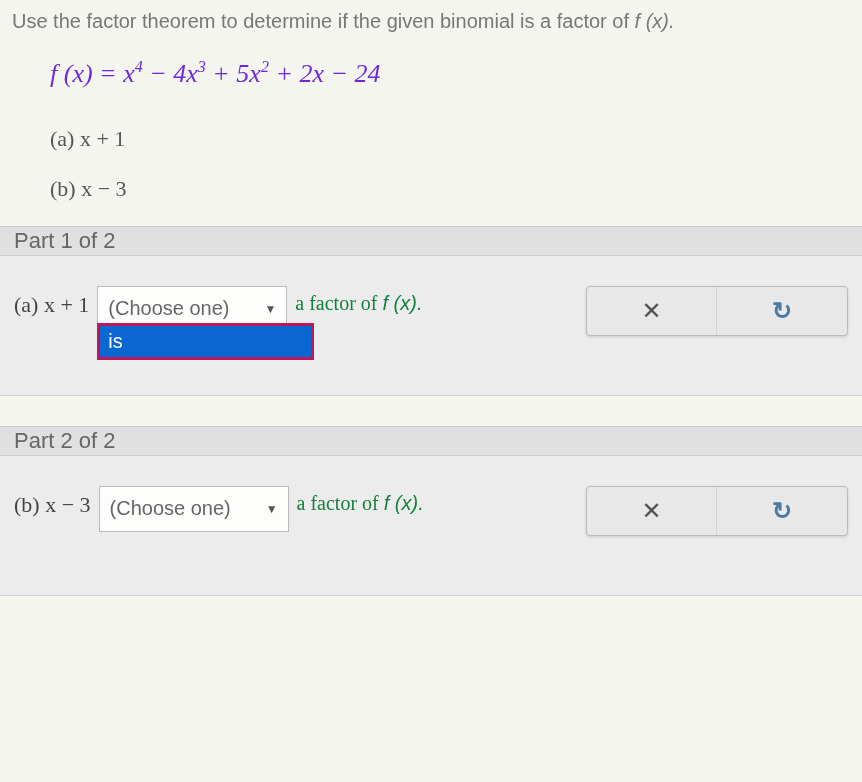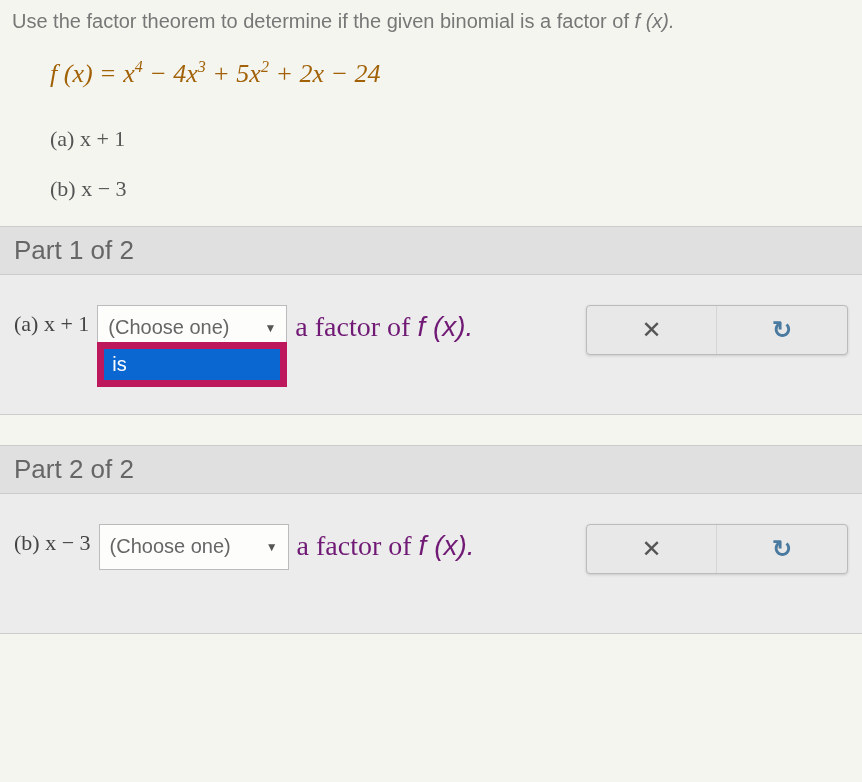--- a/index.html
+++ b/index.html
@@ -14,35 +14,35 @@
     .question-text {
       padding: 10px 12px 20px 12px;
       font-size: 20px;
       color: #777;
     }
     .fx { font-style: italic; font-family: Liberation Sans, sans-serif; }
     .formula {
       font-family: 'Times New Roman', serif;
       font-style: italic;
       font-size: 26px;
-      color: #a16207;
+      color: #6d28d9;
       padding: 5px 50px 25px 50px;
     }
     .formula sup { font-size: 16px; }
     .option-line {
       font-family: 'Times New Roman', serif;
       font-size: 22px;
       color: #555;
       padding: 12px 50px;
     }
     .part-header {
       background: #e0e0e0;
-      font-size: 26px;
+      font-size: 22px;
       color: #666;
-      padding: 8px 14px;
+      padding: 1px 14px;
       border-top: 1px solid #ccc;
       border-bottom: 1px solid #ccc;
     }
     .part-body {
       background: #ececec;
       padding: 30px 14px 40px 14px;
       position: relative;
       min-height: 140px;
       border-bottom: 1px solid #ccc;
     }
@@ -70,39 +70,39 @@
       color: #666;
       width: 190px;
       height: 46px;
       cursor: pointer;
     }
     .triangle { font-size: 12px; color: #555; }
     .dropdown-menu {
       position: absolute;
       top: 37px;
       left: 0;
-      width: 190px;
+      width: 217px;
       background: #86efac;
-      border: 7px solid #be185d;
+      border: 3px solid #be185d;
       z-index: 10;
     }
     .dropdown-option {
       padding: 4px 8px;
       font-size: 20px;
       color: #666;
       cursor: pointer;
     }
     .dropdown-option.highlighted {
       background: #0a66d0;
       color: #fff;
     }
     .trailing-text {
       font-family: 'Times New Roman', serif;
-      font-size: 28px;
-      color: #701a75;
+      font-size: 20px;
+      color: #15803d;
       padding-top: 6px;
       white-space: nowrap;
     }
     .action-box {
       position: absolute;
       right: 14px;
       top: 30px;
       display: flex;
       gap: 0;
       border: 1px solid #bbb;

